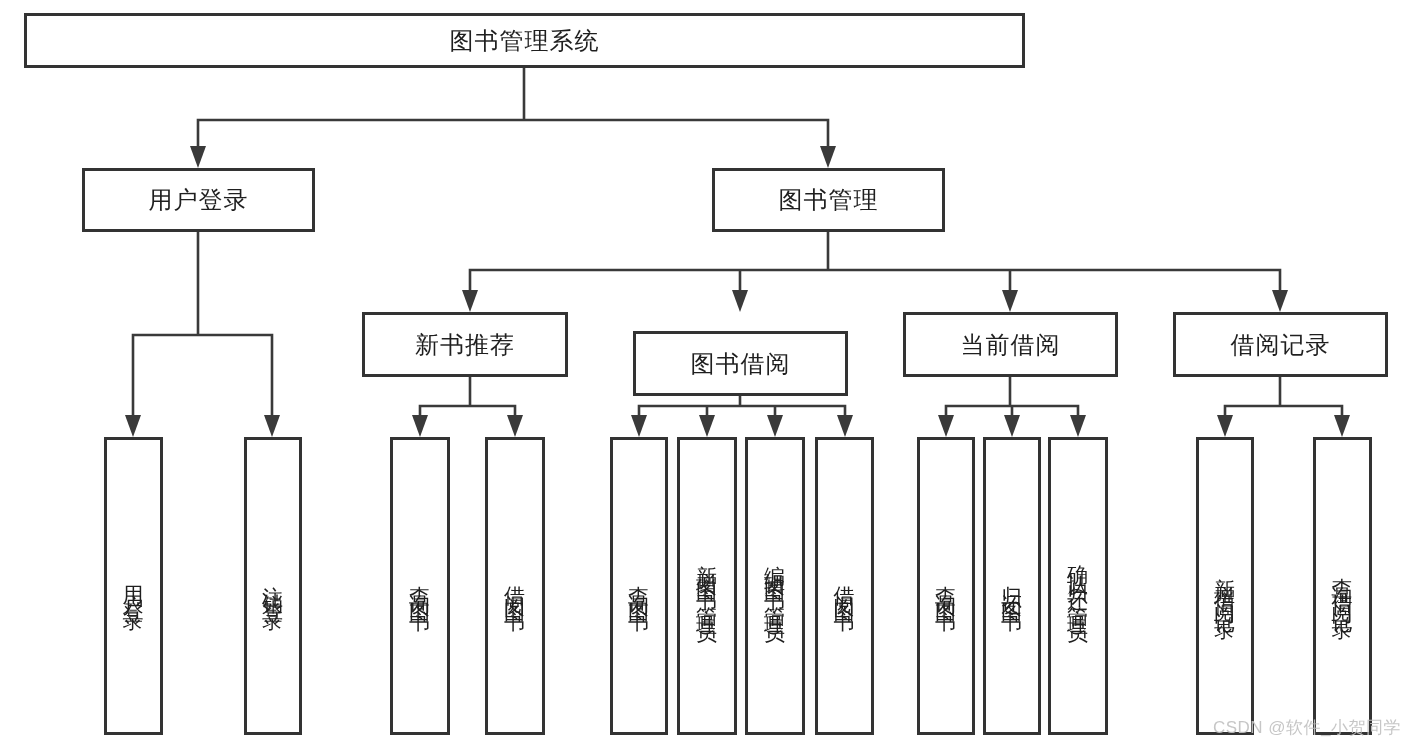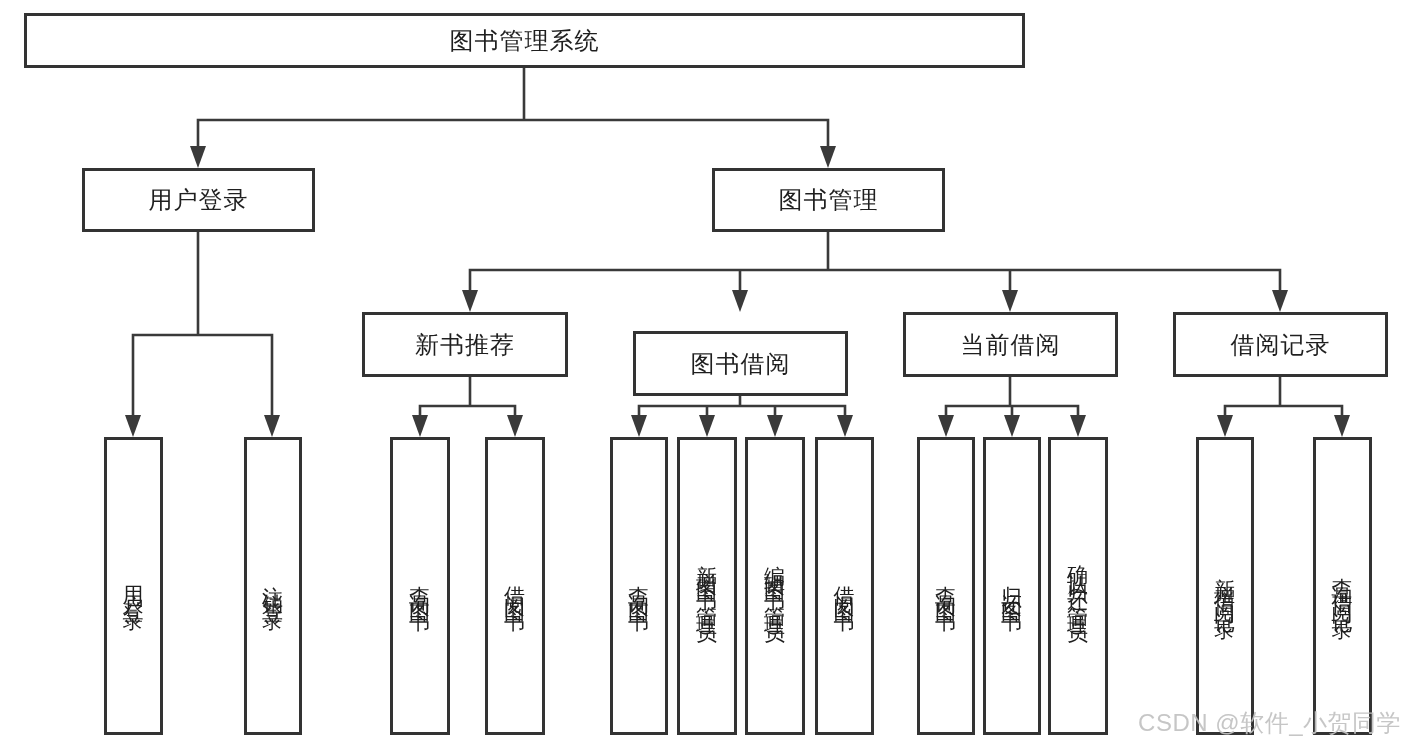--- a/index.html
+++ b/index.html
@@ -45,21 +45,21 @@
     writing-mode:vertical-rl;
     text-orientation:mixed;
     font-size:21px;
     line-height:1;
     letter-spacing:0.40em;
     white-space:nowrap;
   }
   .watermark{
     position:absolute;
     right:4px;bottom:8px;
-    font-size:24px;
+    font-size:17px;
     color:var(--watermark);
     opacity:0.92;
     z-index:5;
     white-space:nowrap;
     letter-spacing:0.5px;
   }
 </style>
 </head>
 <body>
 

